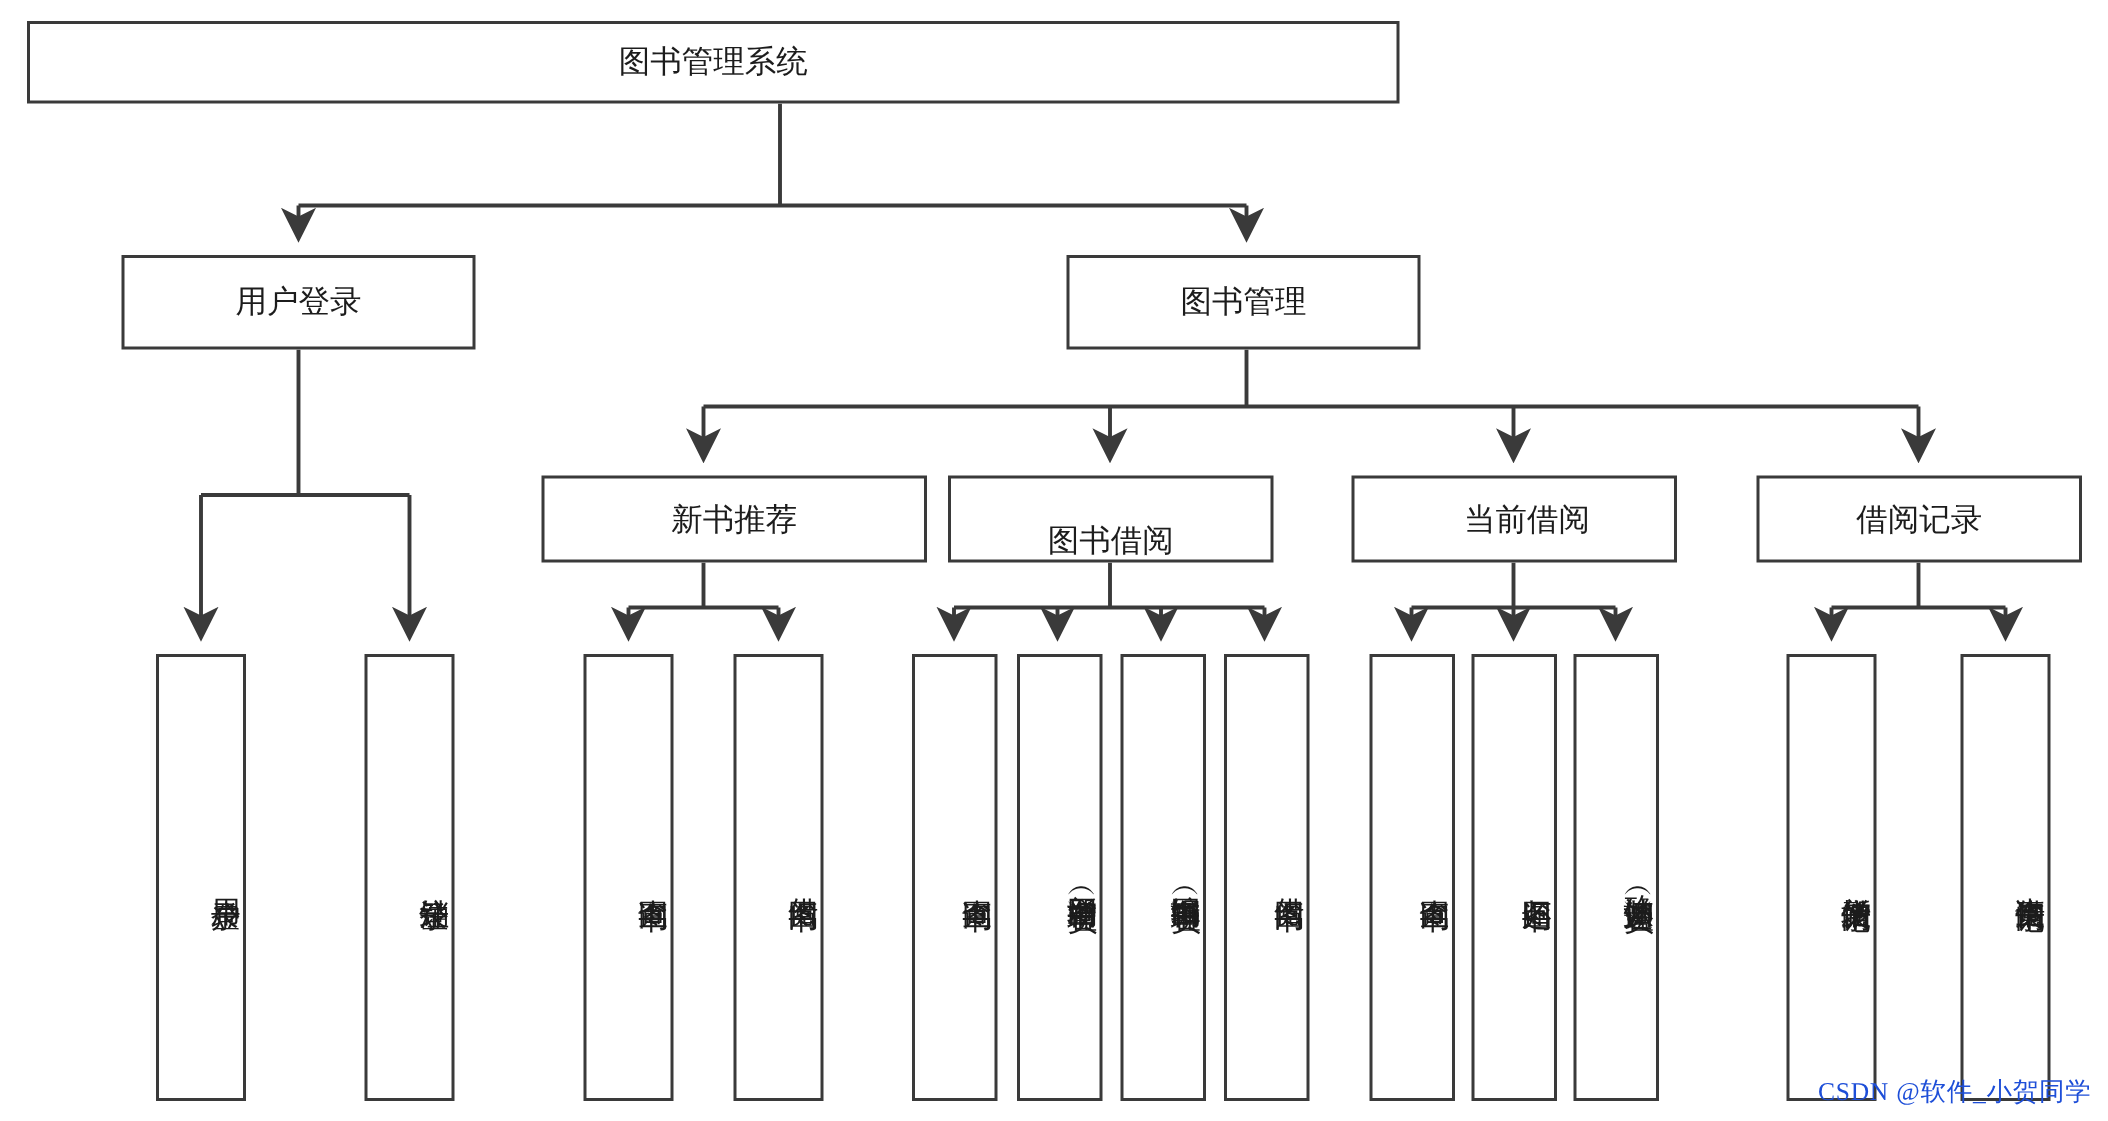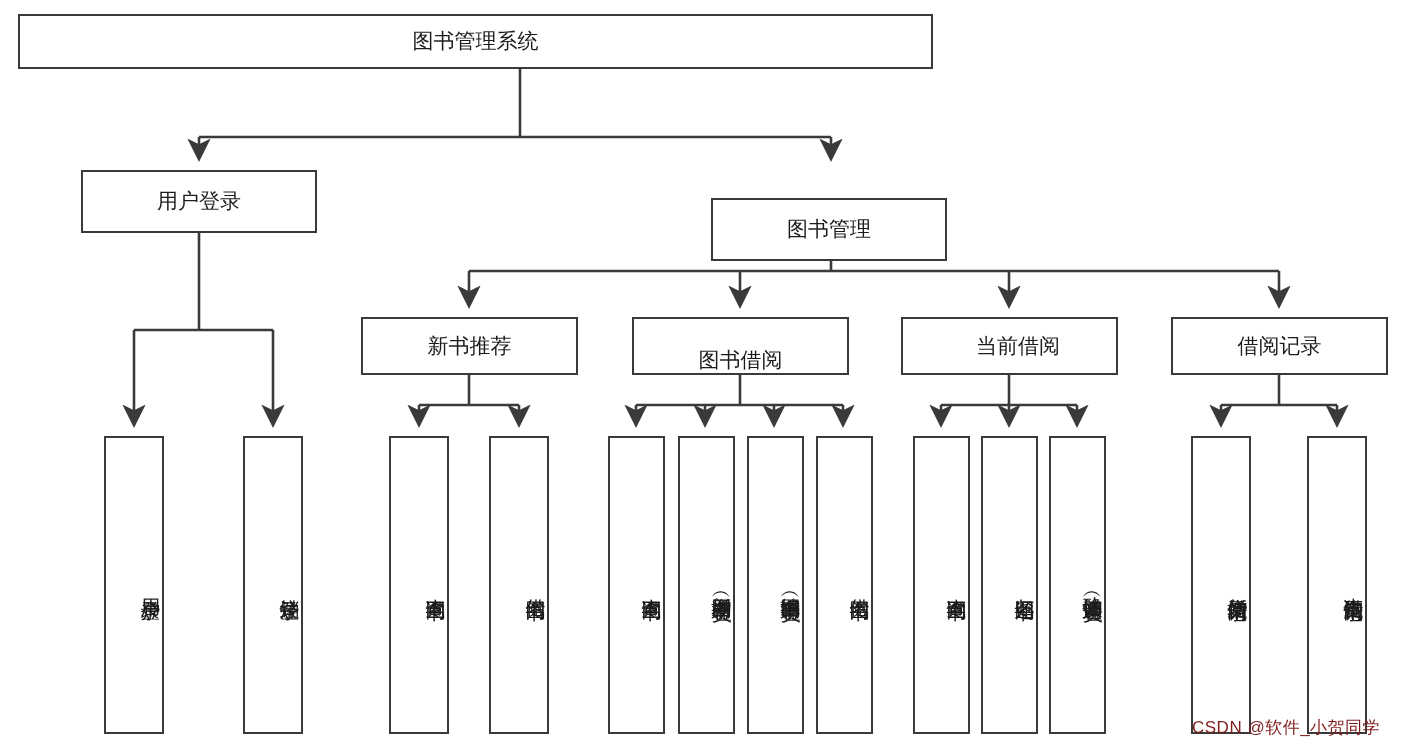--- a/index.html
+++ b/index.html
@@ -55,24 +55,25 @@
     justify-content: center;
   }
   .node.v .vtext {
     writing-mode: vertical-rl;
     text-orientation: upright;
     display: block;
   }
   .watermark {
     position: absolute;
     font-size: 17px;
-    color: #7f1d1d;
+    color: #1d4ed8;
     white-space: nowrap;
     letter-spacing: 0.5px;
-    font-family: Liberation Sans, sans-serif;
+    font-family: Liberation Serif, serif;
+    margin-left: 20px;
   }
 </style>
 </head>
 <body>
 
 <div id="canvas">
 
   <svg id="edges" viewBox="0 0 1405 747" width="1405" height="747">
     <defs>
       <marker id="arrow" viewBox="0 0 12 12" refX="10" refY="6" markerWidth="9" markerHeight="9" orient="auto-start-reverse">
@@ -123,25 +124,25 @@
     </g>
   </svg>
 
   <div class="node root" style="left:18px; top:14px; width:915px; height:55px;">
     <span>图书管理系统</span>
   </div>
 
   <div class="node h" style="left:81px; top:170px; width:236px; height:63px;">
     <span>用户登录</span>
   </div>
-  <div class="node h" style="left:711px; top:170px; width:236px; height:63px;margin-top:28px;">
+  <div class="node h" style="left:711px; top:170px; width:236px; height:63px;">
     <span>图书管理</span>
   </div>
 
-  <div class="node h" style="left:361px; top:317px; width:217px; height:58px;">
+  <div class="node h" style="left:361px; top:317px; width:257px; height:58px;">
     <span>新书推荐</span>
   </div>
   <div class="node h" style="left:632px; top:317px; width:217px; height:58px;align-items:flex-end;">
     <span>图书借阅</span>
   </div>
   <div class="node h" style="left:901px; top:317px; width:217px; height:58px;padding-left:17px;">
     <span>当前借阅</span>
   </div>
   <div class="node h" style="left:1171px; top:317px; width:217px; height:58px;">
     <span>借阅记录</span>

